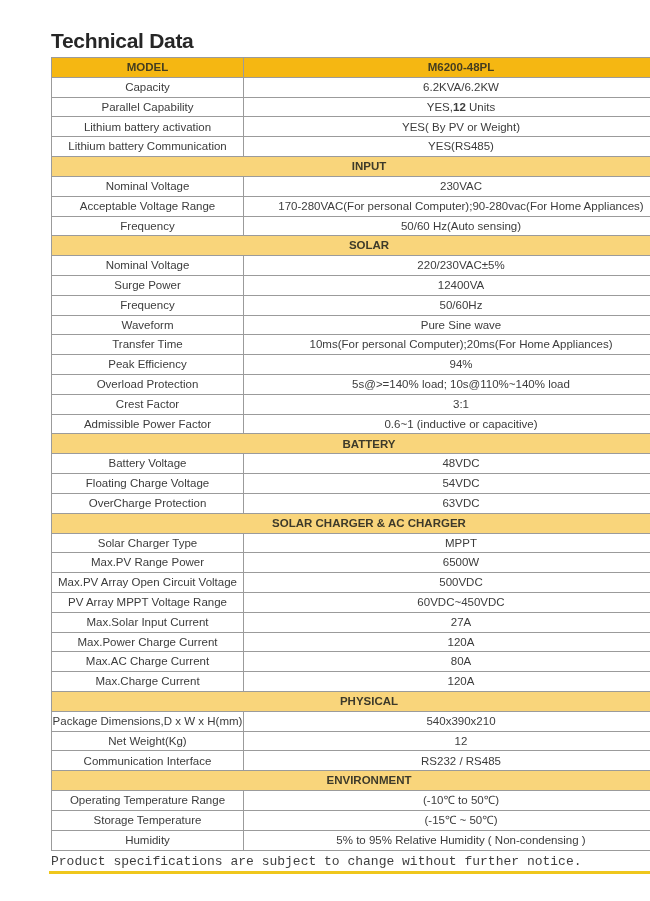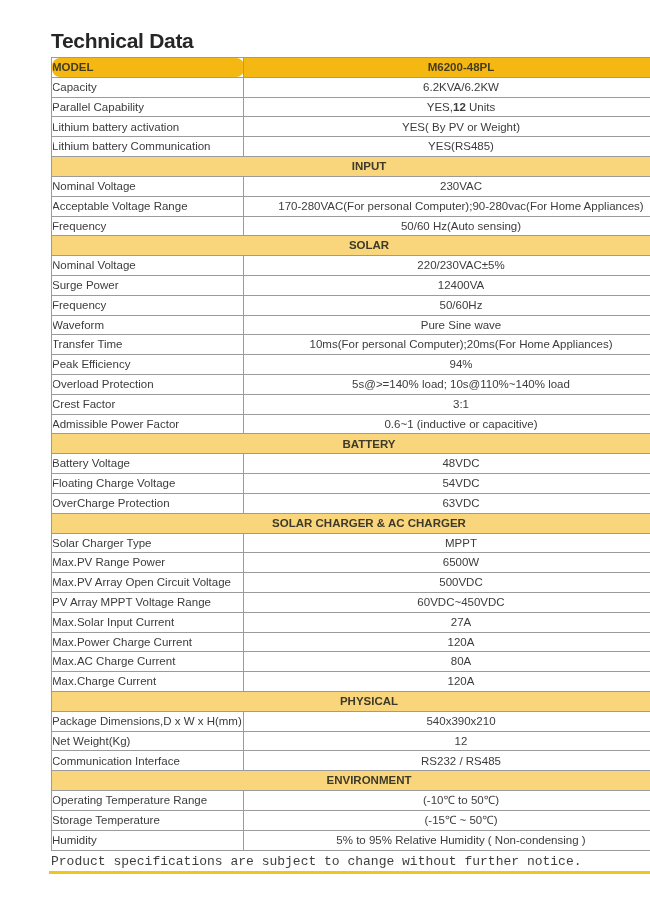--- a/index.html
+++ b/index.html
@@ -42,24 +42,23 @@
   table.spec td {
     border: 1px solid var(--border_gray);
     font-size: 11.5px;
     color: var(--text);
     padding: 0;
     line-height: 1.1;
     overflow: hidden;
     white-space: nowrap;
   }
   td.label {
-    text-align: left;
+    text-align: center;
     padding-left: 8px;
     border-right: 1px solid var(--divider_dark);
-    border-radius: 8px;
   }
   td.value { text-align: center; }
   tr.model-row td {
     background: var(--model_header_bg);
     font-weight: bold;
     color: #443d20;
   }
   tr.section-row td {
     background: var(--section_header_bg);
     font-weight: bold;

